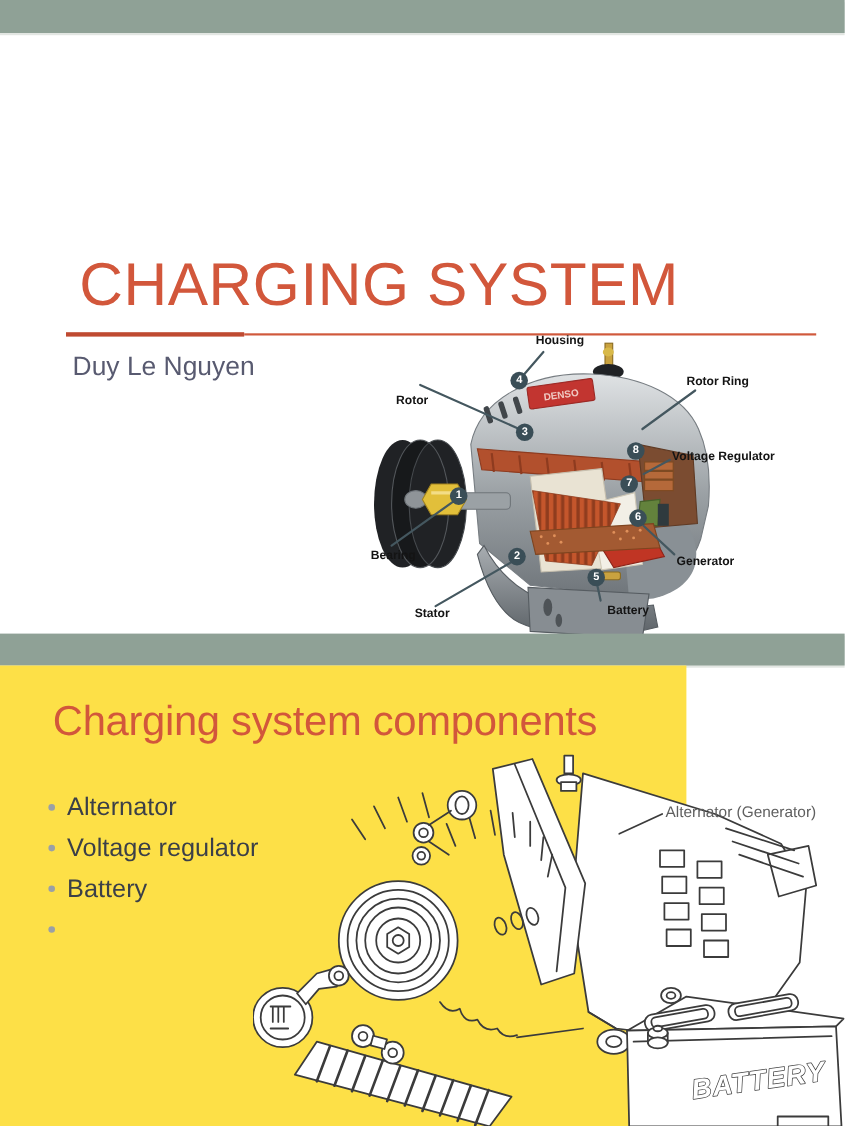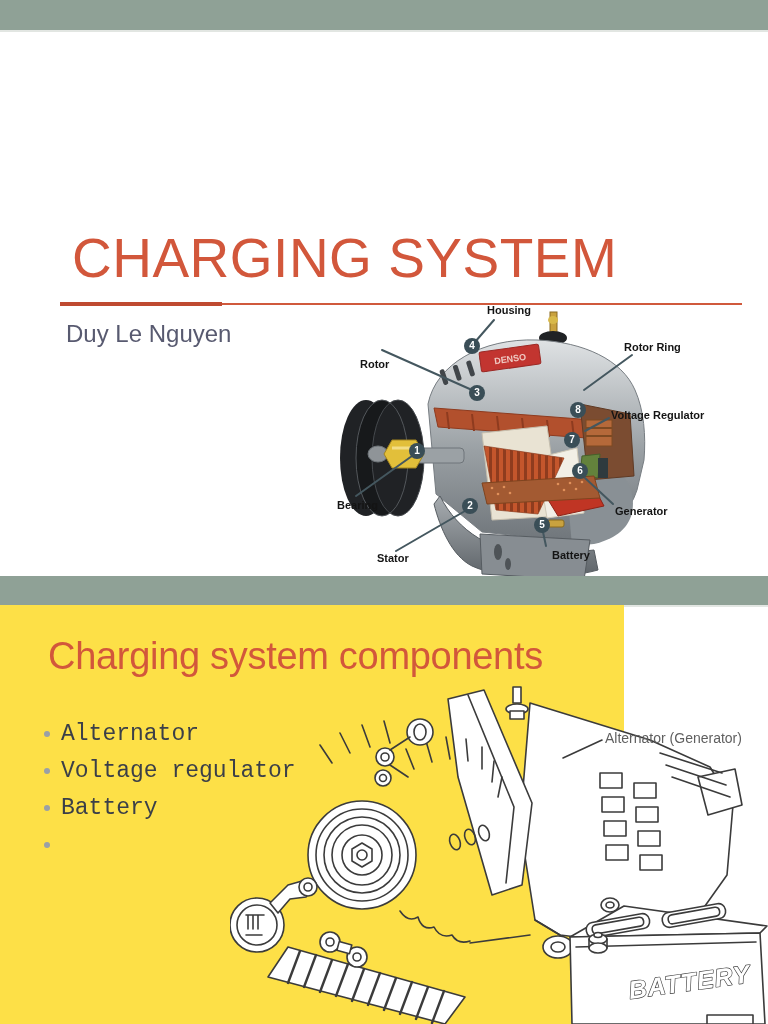--- a/index.html
+++ b/index.html
@@ -23,21 +23,21 @@
   #cutaway svg{position:absolute;left:0;top:0;}
   .part-label{position:absolute;font-size:11px;font-weight:bold;color:#141414;white-space:nowrap;}
   .badge{position:absolute;width:16px;height:16px;border-radius:50%;background:#3a4e57;
     color:#fff;font-size:10px;font-weight:bold;text-align:center;line-height:16px;}
 
   
   #slide2{position:absolute;left:0;top:605px;width:624px;height:419px;background:#fde047;}
   #s2-title{position:absolute;left:48px;top:30px;font-size:38px;color:#d2573b;
     letter-spacing:-0.3px;white-space:nowrap;font-weight:400;}
   #bullets{position:absolute;left:44px;top:110px;}
-  .bullet{display:flex;align-items:center;height:37px;font-family:Liberation Mono, monospace;}
+  .bullet{display:flex;align-items:center;height:37px;}
   .dot{width:6px;height:6px;border-radius:50%;background:#9aa0a6;margin-right:11px;flex:none;}
   .bullet span.txt{font-size:23px;color:#3b3f48;}
   #lineart{position:absolute;left:230px;top:80px;width:538px;height:339px;}
   #alt-gen-label{position:absolute;left:375px;top:45px;font-size:14px;color:#5f5f5f;white-space:nowrap;}
 </style>
 </head>
 <body>
 
 <div id="top-bar" class="greenbar"></div>
 

